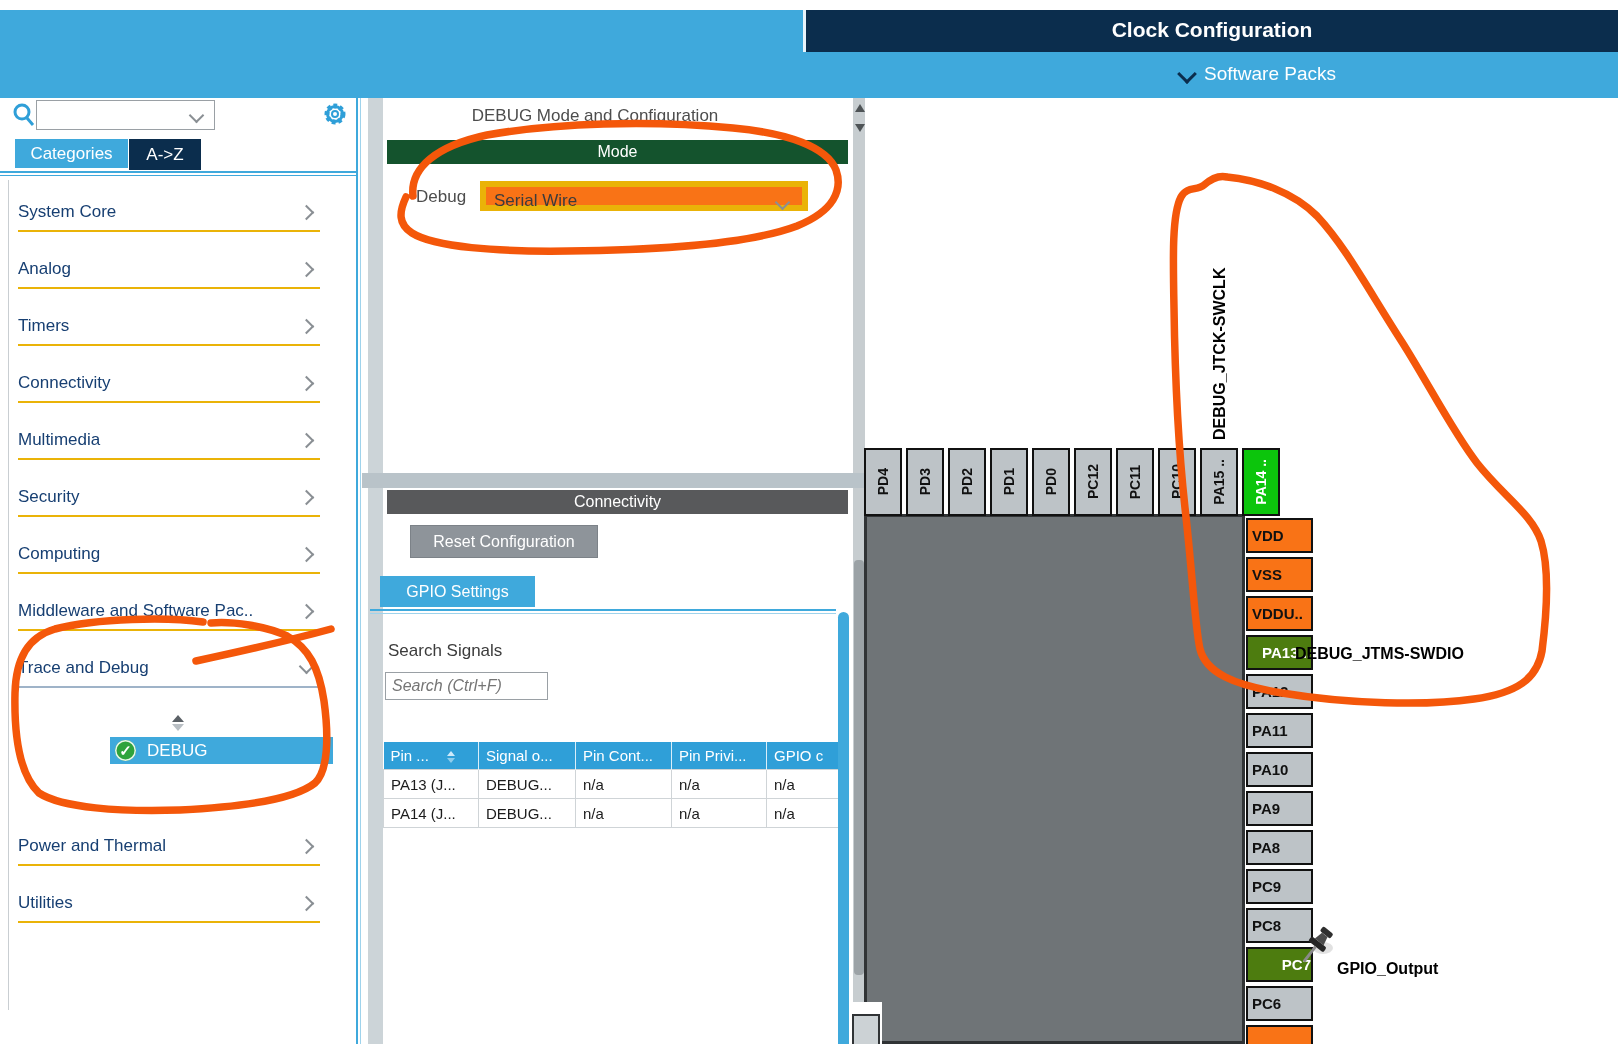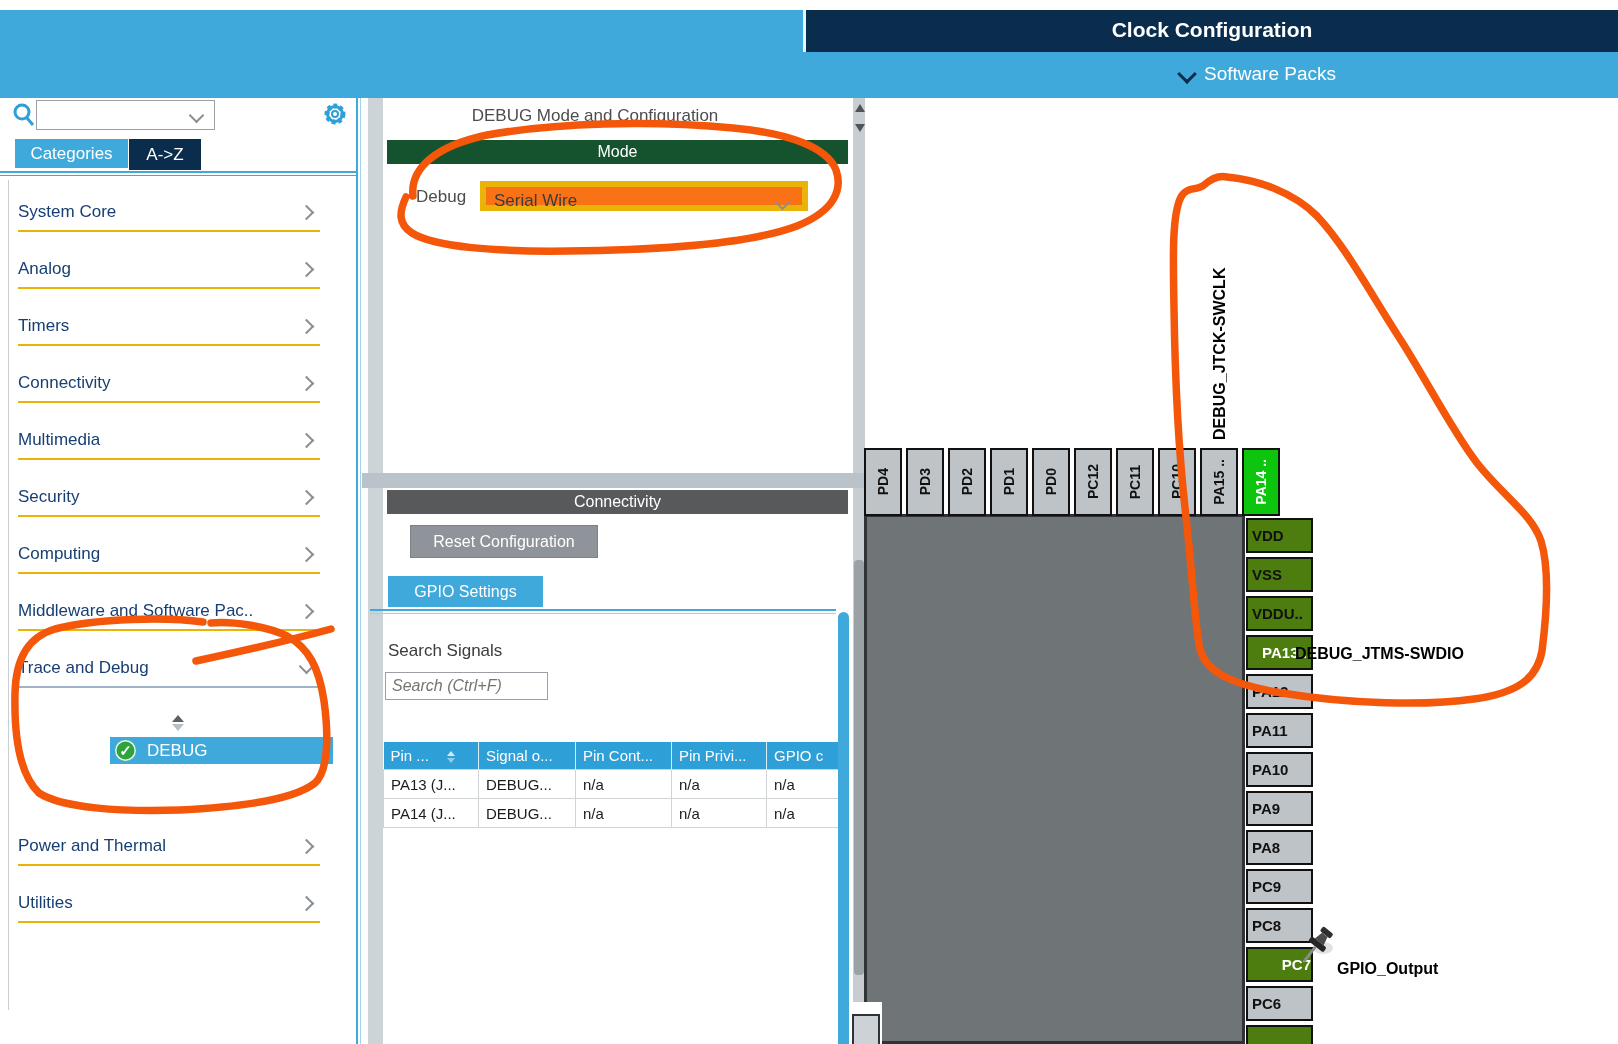--- a/index.html
+++ b/index.html
@@ -69,21 +69,21 @@
   .debug-label{left:416px;top:187px;color:#4d4d4d;font-size:17px;}
   .mode-select{left:480px;top:181px;width:328px;height:30px;background:#f97316;
                border:6px solid #eab308;color:#3c3c3c;font-size:17px;line-height:28px;
                padding-left:8px;}
   .mode-select .chev{position:absolute;right:14px;top:10px;}
   .gray-band{left:362px;top:473px;width:503px;height:15px;background:#b9c3c9;}
   .conf-bar{left:387px;top:490px;width:461px;height:24px;background:#58595b;color:#fff;
             font-size:16px;text-align:center;line-height:24px;}
   .reset-btn{left:410px;top:525px;width:188px;height:33px;background:#8e949a;color:#fff;
              border:1px solid #7c8288;font-size:16px;text-align:center;line-height:31px;}
-  .gpio-tab{left:388px;top:576px;width:155px;height:31px;background:#3fa9dc;color:#fff;
+  .gpio-tab{left:380px;top:576px;width:155px;height:31px;background:#3fa9dc;color:#fff;
             font-size:16px;text-align:center;line-height:31px;}
   .gpio-u1{left:370px;top:609px;width:466px;height:2px;background:#3fa9dc;}
   .gpio-u2{left:370px;top:613px;width:466px;height:1px;background:#9fd3ec;}
   .srch-sig{left:388px;top:641px;color:#3c3c3c;font-size:17px;}
   .sig-input{left:385px;top:672px;width:163px;height:28px;border:1px solid #9aa0a5;
              font-size:16px;font-style:italic;color:#9aa0a5;padding:0 6px;background:#fff;
              font-family:"Liberation Sans",sans-serif;}
   .ptable{left:383px;top:742px;width:465px;border-collapse:collapse;font-size:15px;color:#1c1c1c;
           table-layout:fixed;}
   .ptable th{background:#2f9fd8;color:#fff;font-weight:normal;text-align:left;height:27px;
@@ -103,21 +103,21 @@
   .tpin{width:34px;height:64px;background:#bdc3c7;border:2px solid #111;
         display:flex;align-items:center;justify-content:center;}
   .tpin span{writing-mode:vertical-rl;transform:rotate(180deg);font-size:14px;font-weight:600;
              color:#111;white-space:nowrap;}
   .tpin.green{background:#0cc50c;}
   .tpin.green span{color:#fff;}
   .rpins{left:1246px;top:518px;width:67px;}
   .rpin{width:67px;height:35px;background:#bdc3c7;border:2px solid #111;margin-bottom:4px;
         font-size:15px;font-weight:bold;color:#111;line-height:31px;padding-left:4px;
         box-sizing:border-box;overflow:hidden;white-space:nowrap;}
-  .rpin.cream{background:#4d7c0f;}
+  .rpin.cream{background:#f97316;}
   .rpin.green{background:#4d7c0f;color:#fff;text-align:right;}
   .swclk-label{left:1211px;top:228px;height:212px;writing-mode:vertical-rl;
                transform:rotate(180deg);font-size:16px;font-weight:bold;color:#000;}
   .swdio-label{left:1295px;top:645px;font-size:16px;font-weight:bold;color:#000;}
   .gpioout-label{left:1295px;top:960px;font-size:16px;font-weight:bold;color:#000;margin-left:42px;}
   .notch{left:849px;top:1002px;width:33px;height:42px;background:#fff;}
   .notch-box{left:852px;top:1014px;width:28px;height:30px;background:#ccd2d5;
              border:2px solid #303335;border-bottom:none;}
   .pushpin{left:1297px;top:924px;}
   .annot{left:0;top:0;width:1618px;height:1044px;pointer-events:none;}

